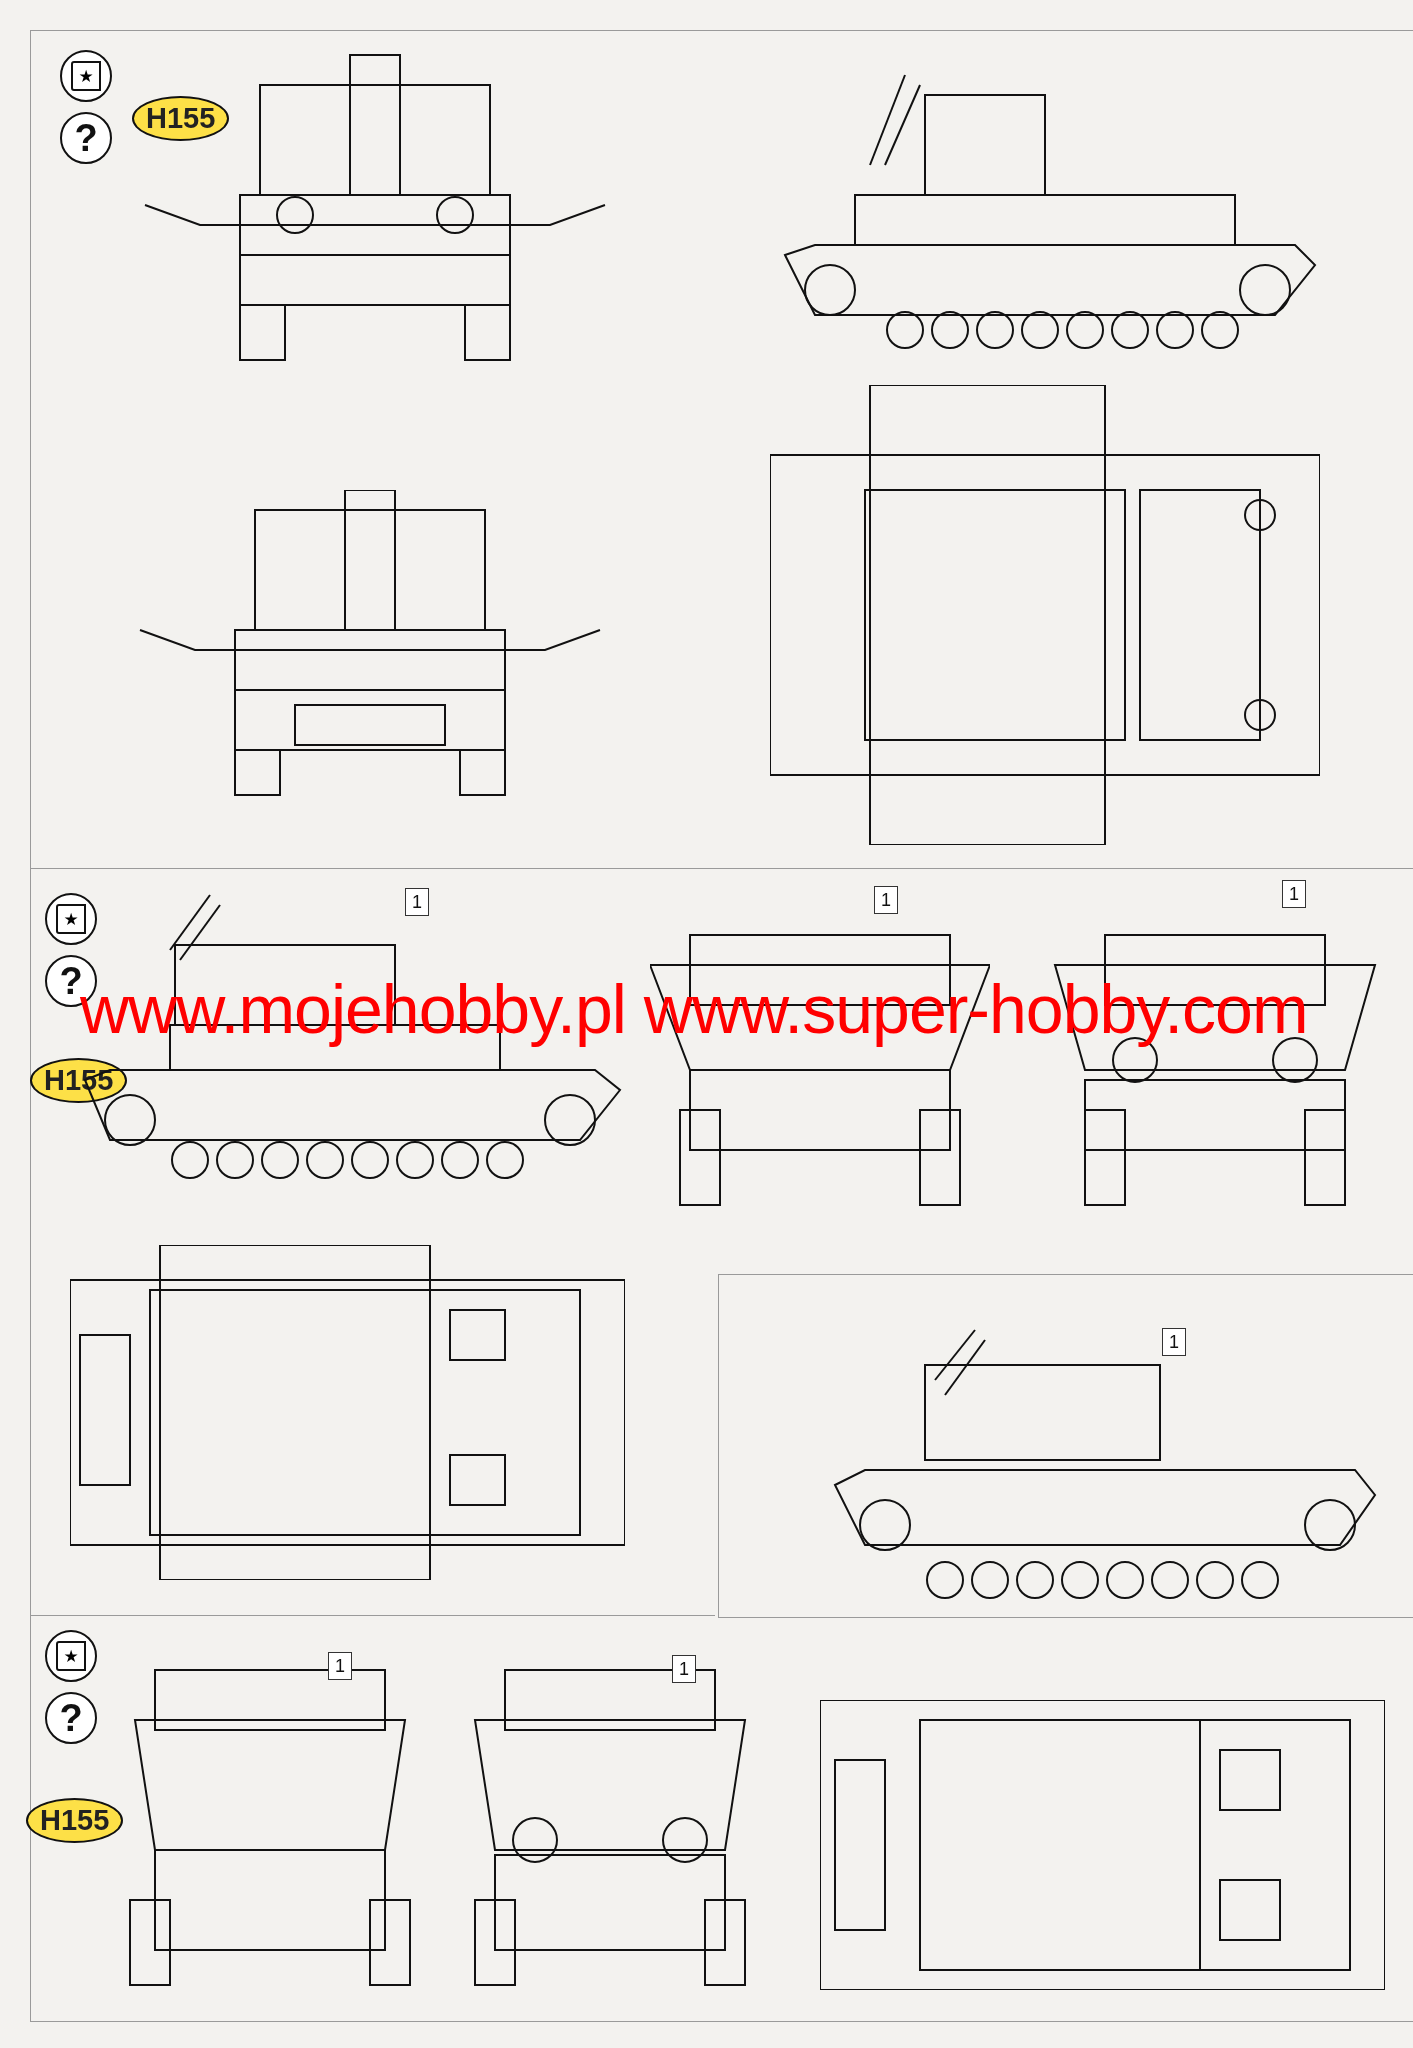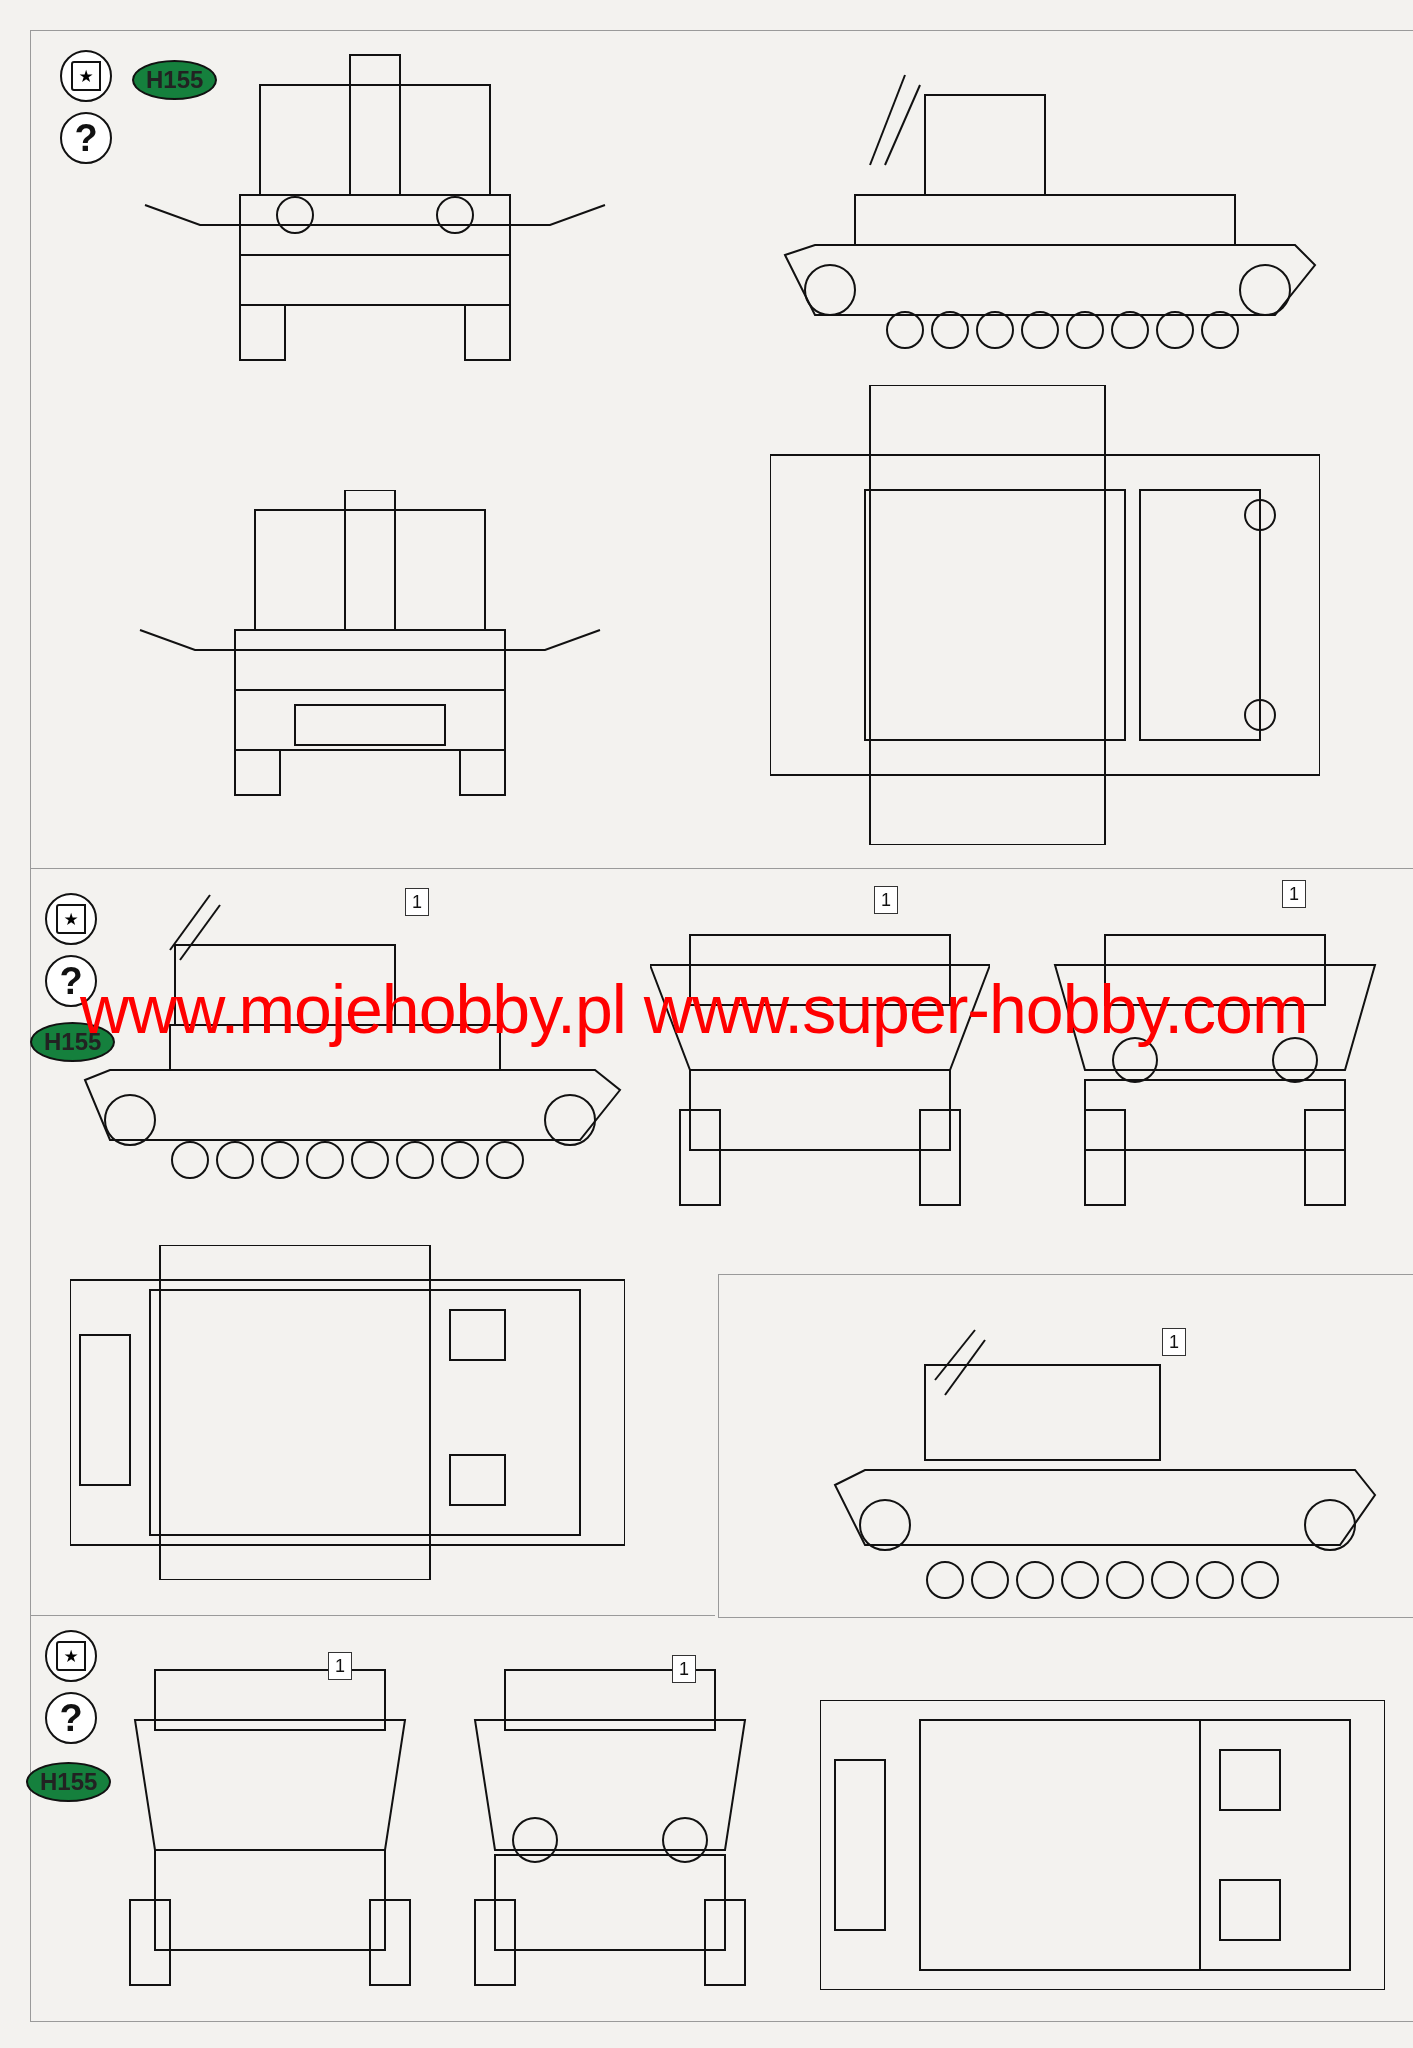--- a/index.html
+++ b/index.html
@@ -9,21 +9,21 @@
     font-family:"Liberation Sans", sans-serif;
   }
   .sheet { position:absolute; left:30px; top:30px; width:1383px; height:1990px; border-left:1px solid #9a9a9a; border-top:1px solid #9a9a9a; border-bottom:1px solid #9a9a9a; }
   .divider { position:absolute; left:30px; height:1px; background:#9a9a9a; }
   .panel-box { position:absolute; border:1px solid #9a9a9a; }
 
   .badge { position:absolute; display:flex; flex-direction:column; align-items:center; gap:10px; }
   .circ { width:48px; height:48px; border:2px solid #111; border-radius:50%; display:flex; align-items:center; justify-content:center; background:#fff; }
   .flag { width:26px; height:26px; border:2px solid #111; border-radius:3px 0 0 3px; display:flex; align-items:center; justify-content:center; font-size:17px; line-height:1; }
   .qmark { font-size:38px; font-weight:bold; line-height:1; color:#111; }
-  .code { position:absolute; border:2px solid #111; border-radius:50%; padding:4px 12px; font-size:24px; font-weight:bold; color:#222; background:#15803d; }
+  .code { position:absolute; border:2px solid #111; border-radius:50%; padding:4px 12px; font-size:29px; font-weight:bold; color:#222; background:#fde047;margin-top:36px; }
 
   .view { position:absolute; }
   .view svg { width:100%; height:100%; display:block; }
 
   .callout { position:absolute; width:22px; height:26px; border:1px solid #333; background:#fff; font-size:18px; display:flex; align-items:center; justify-content:center; color:#111; }
 
   .watermark {
     position:absolute; left:80px; top:970px; width:1330px;
     font-size:68px; color:#ff0000; white-space:nowrap; letter-spacing:-1px;
     font-family:"Liberation Sans", sans-serif;

